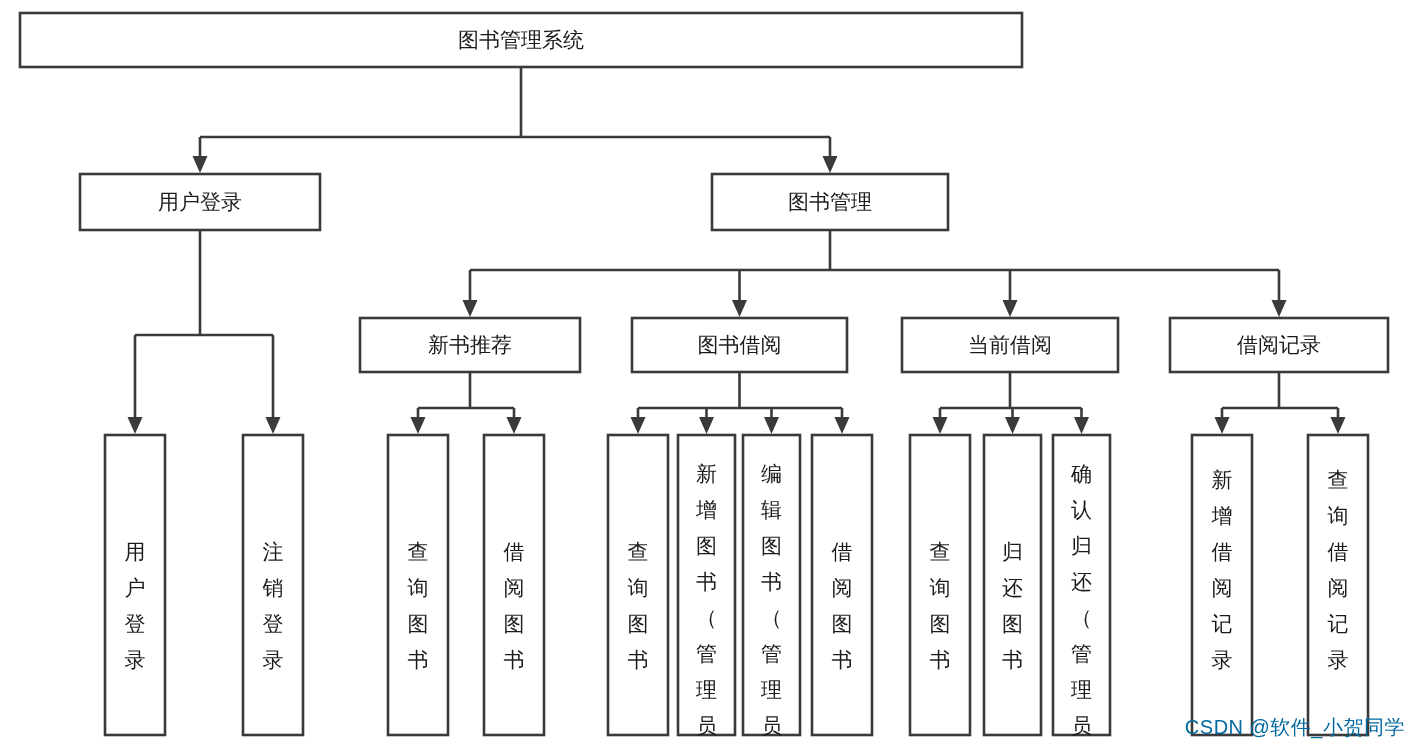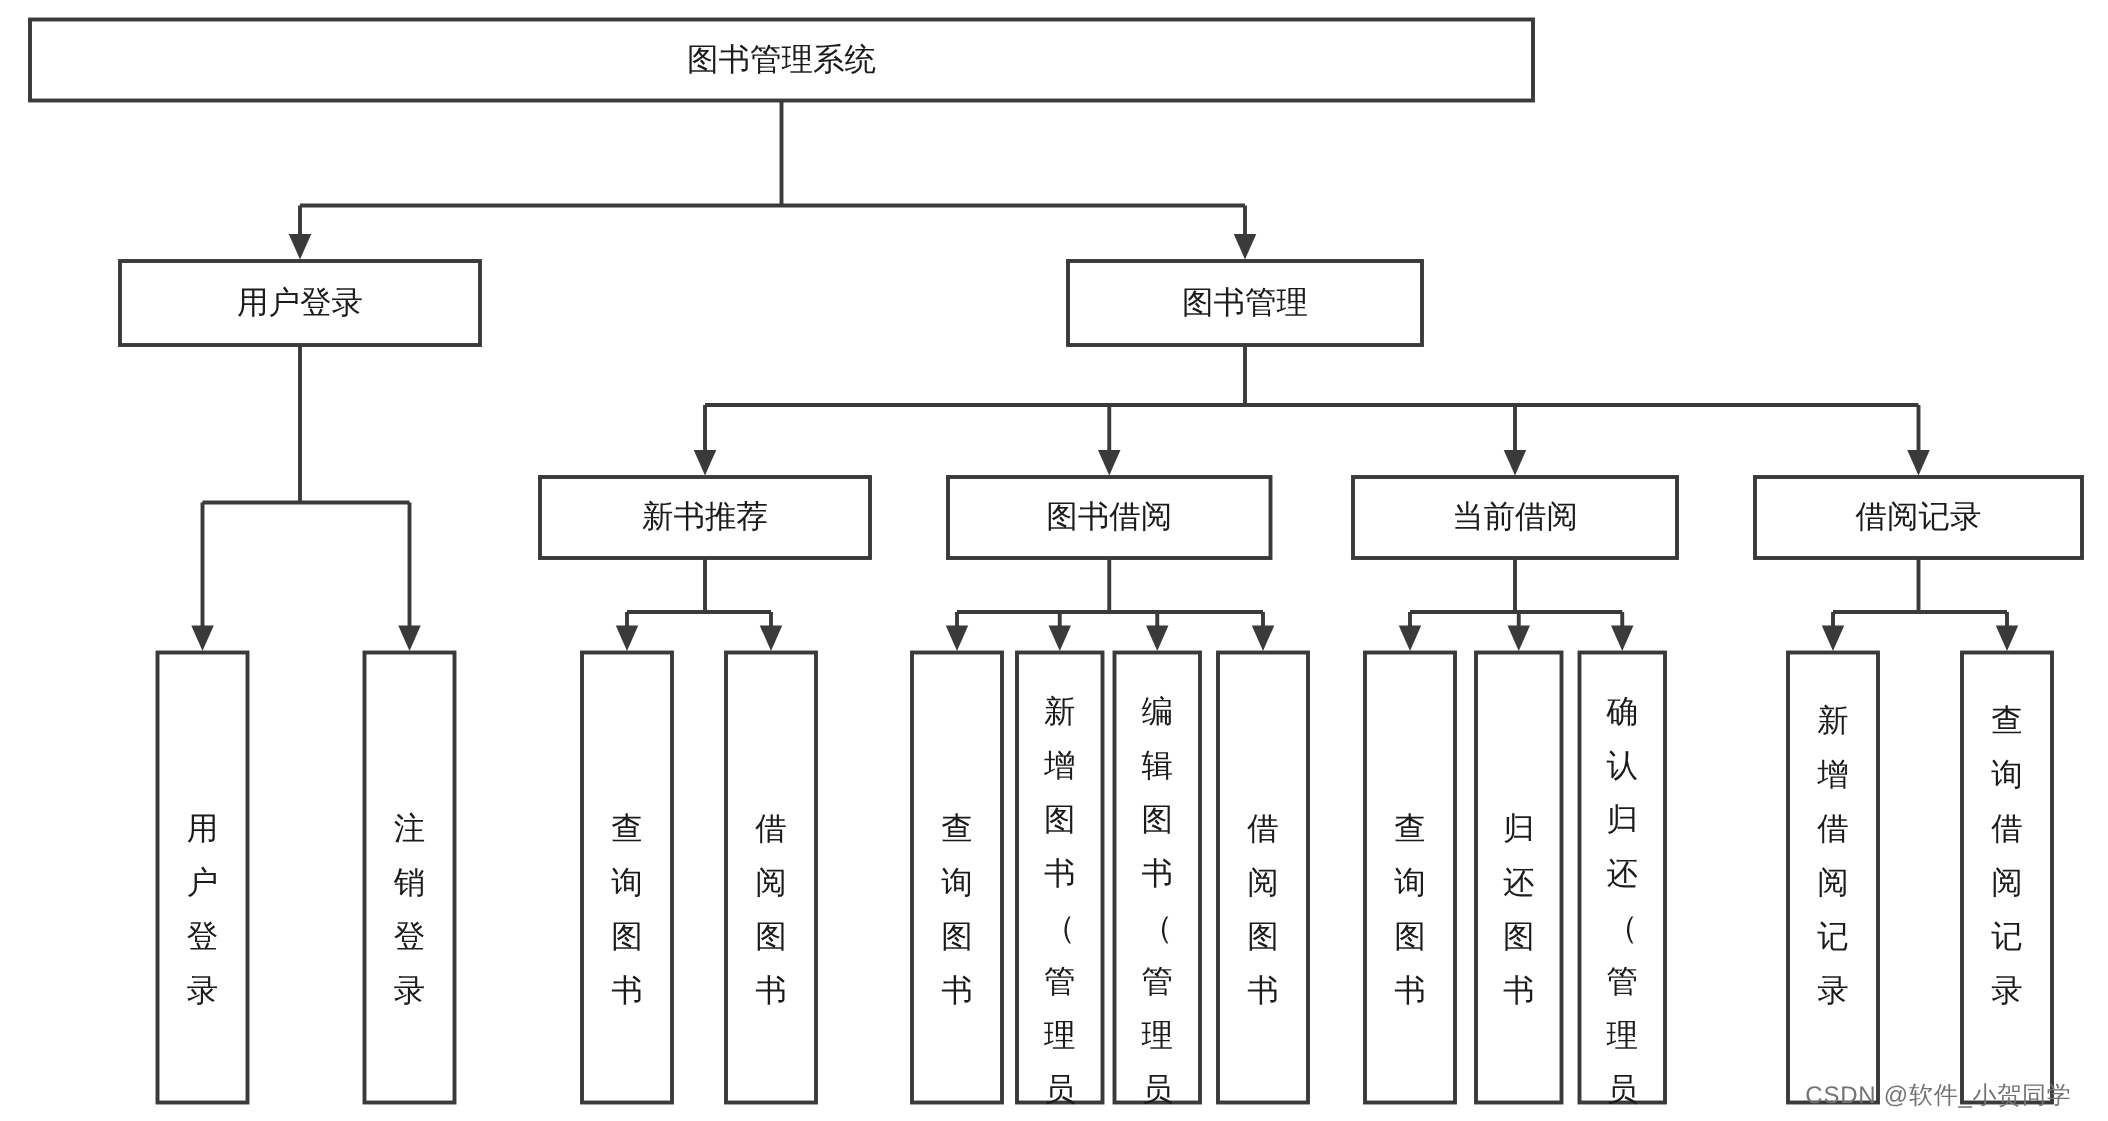--- a/index.html
+++ b/index.html
@@ -54,25 +54,25 @@
     dominant-baseline: middle;
   }
   .node-label-v {
     font-family: "Liberation Sans", "DejaVu Sans", sans-serif;
     font-size: 21px;
     fill: #1b1b1b;
     text-anchor: middle;
   }
   .watermark {
     position: absolute;
-    right: 24px;
+    right: 0;
     bottom: 6px;
     font-family: "Liberation Sans", "DejaVu Sans", sans-serif;
-    font-size: 16px;
-    color: #737373;
+    font-size: 20px;
+    color: #0369a1;
     letter-spacing: 0.5px;
     white-space: nowrap;
     user-select: none;
   }
 </style>
 </head>
 <body>
 
 <div id="diagram-root">
   <svg id="diagram-svg" viewBox="0 0 1405 747" xmlns="http://www.w3.org/2000/svg">

